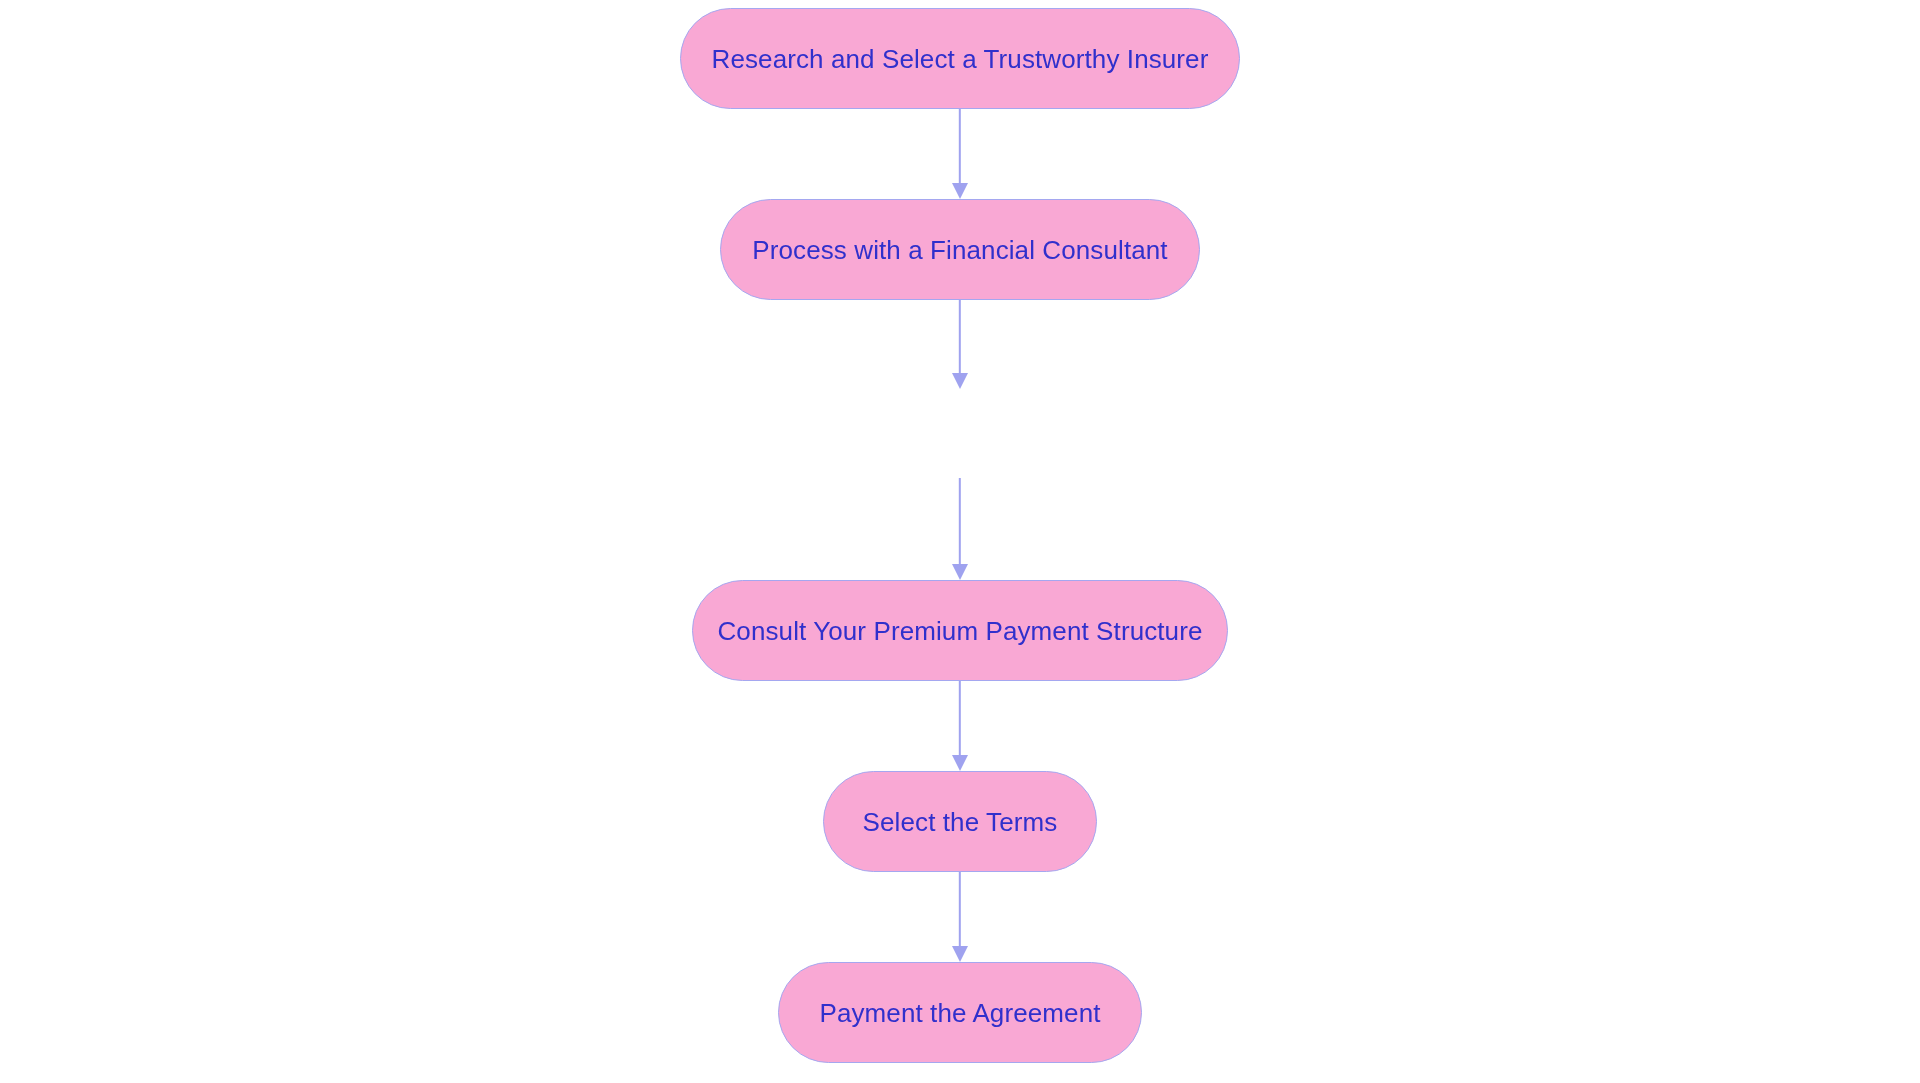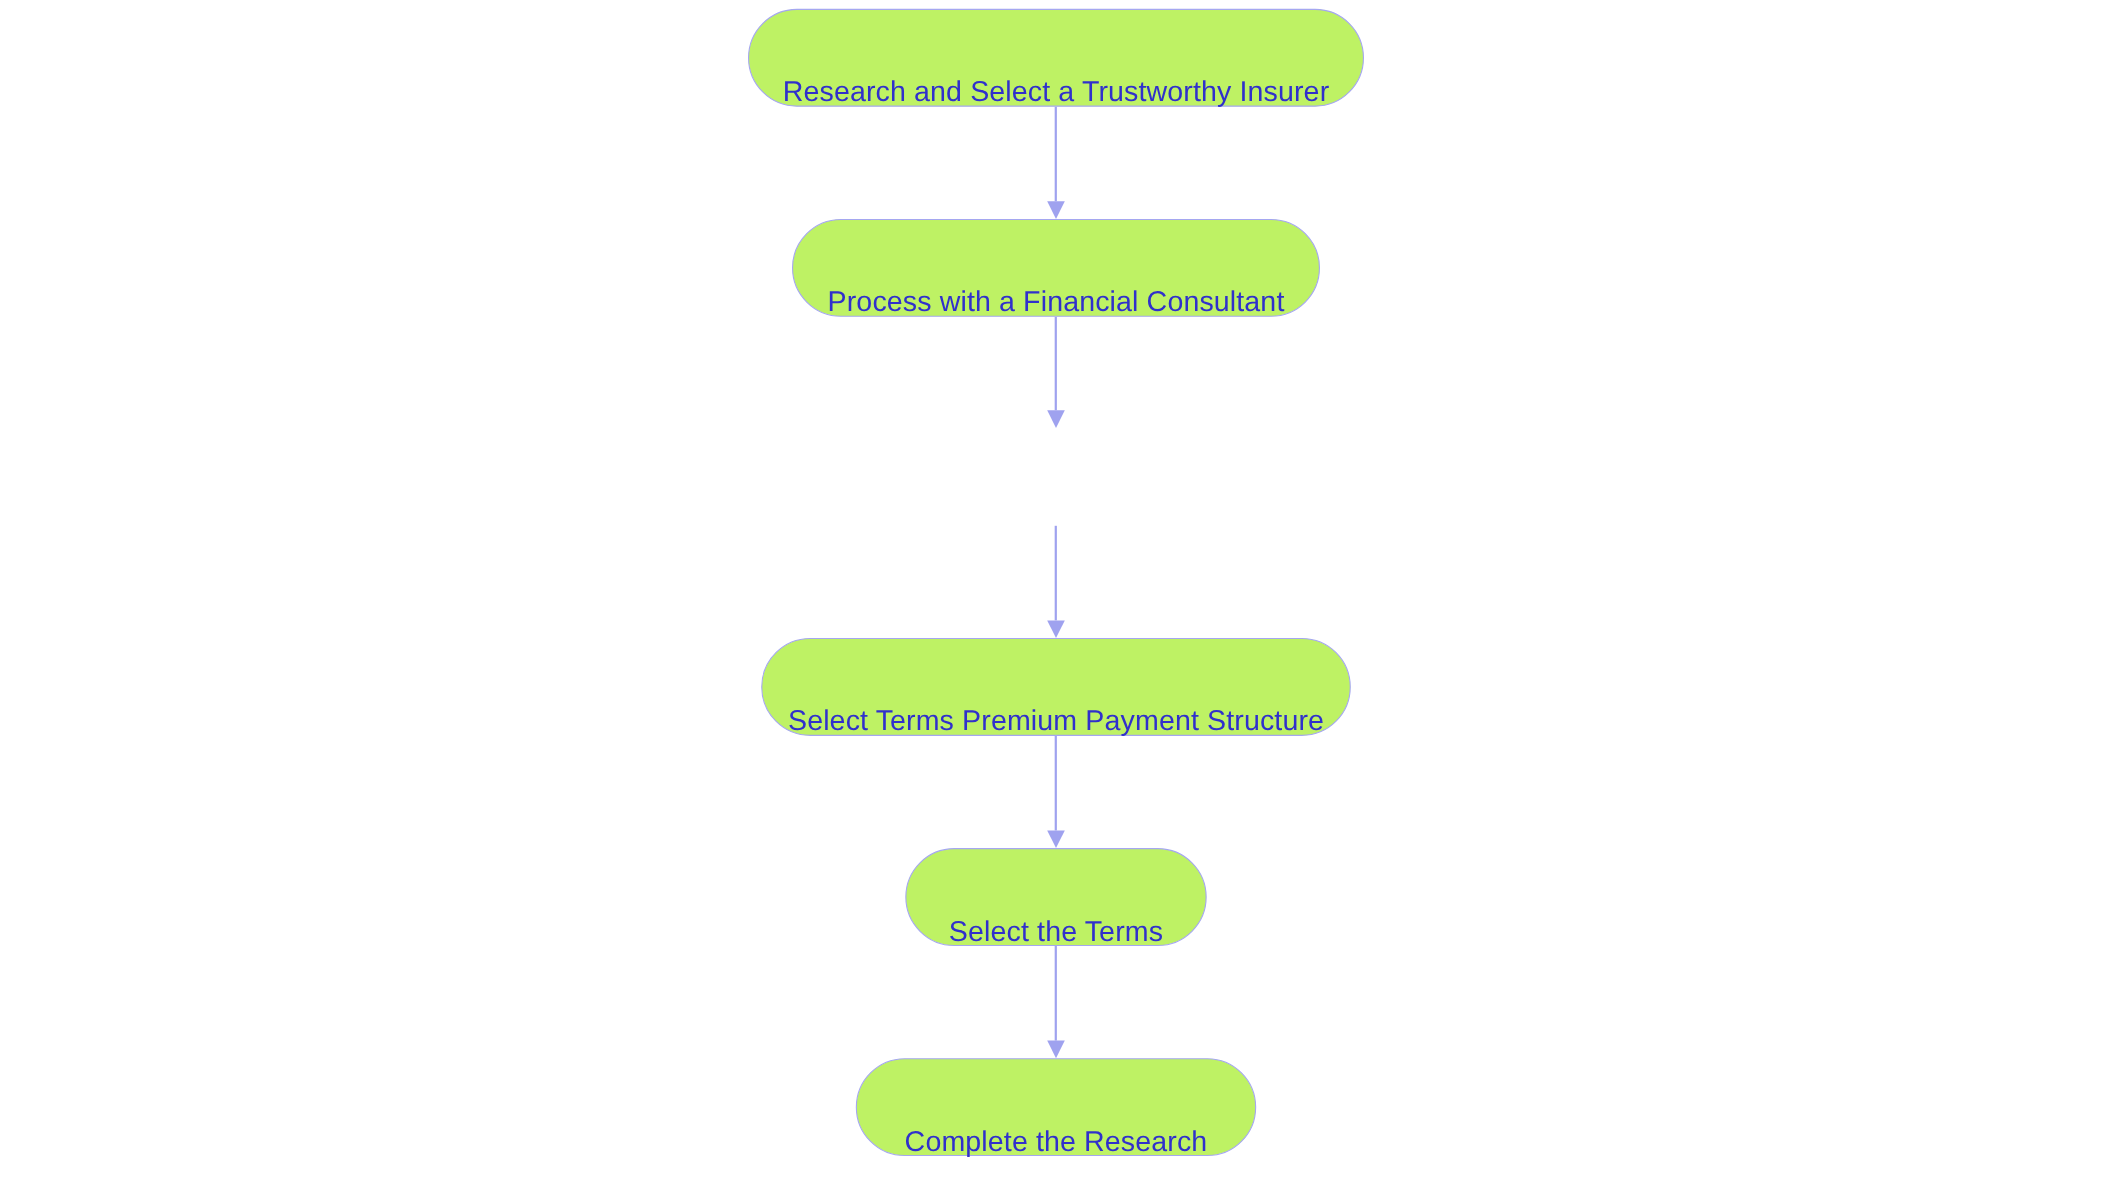--- a/index.html
+++ b/index.html
@@ -22,26 +22,26 @@
     background: #ffffff;
   }
 
   
   .node {
     position: absolute;
     left: 50%;
     transform: translateX(-50%);
     box-sizing: border-box;
     display: flex;
-    align-items: flex-end;
+    align-items: center;
     justify-content: center;
-    background: #bef264;
+    background: #f9a8d4;
     border: 1.6px solid #a5a7f0;
     border-radius: 999px;
-    height: 89px;
+    height: 101px;
   }
 
   .node-label {
     color: #3030cc;
     font-size: 26px;
     font-weight: 400;
     letter-spacing: 0.1px;
     line-height: 1;
     white-space: nowrap;
     text-align: center;
@@ -109,24 +109,24 @@
   <div class="node" style="top:8px; width:560px;">
     <span class="node-label">Research and Select a Trustworthy Insurer</span>
   </div>
 
   <div class="node" style="top:199px; width:480px;">
     <span class="node-label">Process with a Financial Consultant</span>
   </div>
 
 
   <div class="node" style="top:580px; width:536px;">
-    <span class="node-label">Select Terms Premium Payment Structure</span>
+    <span class="node-label">Consult Your Premium Payment Structure</span>
   </div>
 
   <div class="node" style="top:771px; width:274px;">
     <span class="node-label">Select the Terms</span>
   </div>
 
   <div class="node" style="top:962px; width:364px;">
-    <span class="node-label">Complete the Research</span>
+    <span class="node-label">Payment the Agreement</span>
   </div>
 
 </div>
 
 </body></html>

